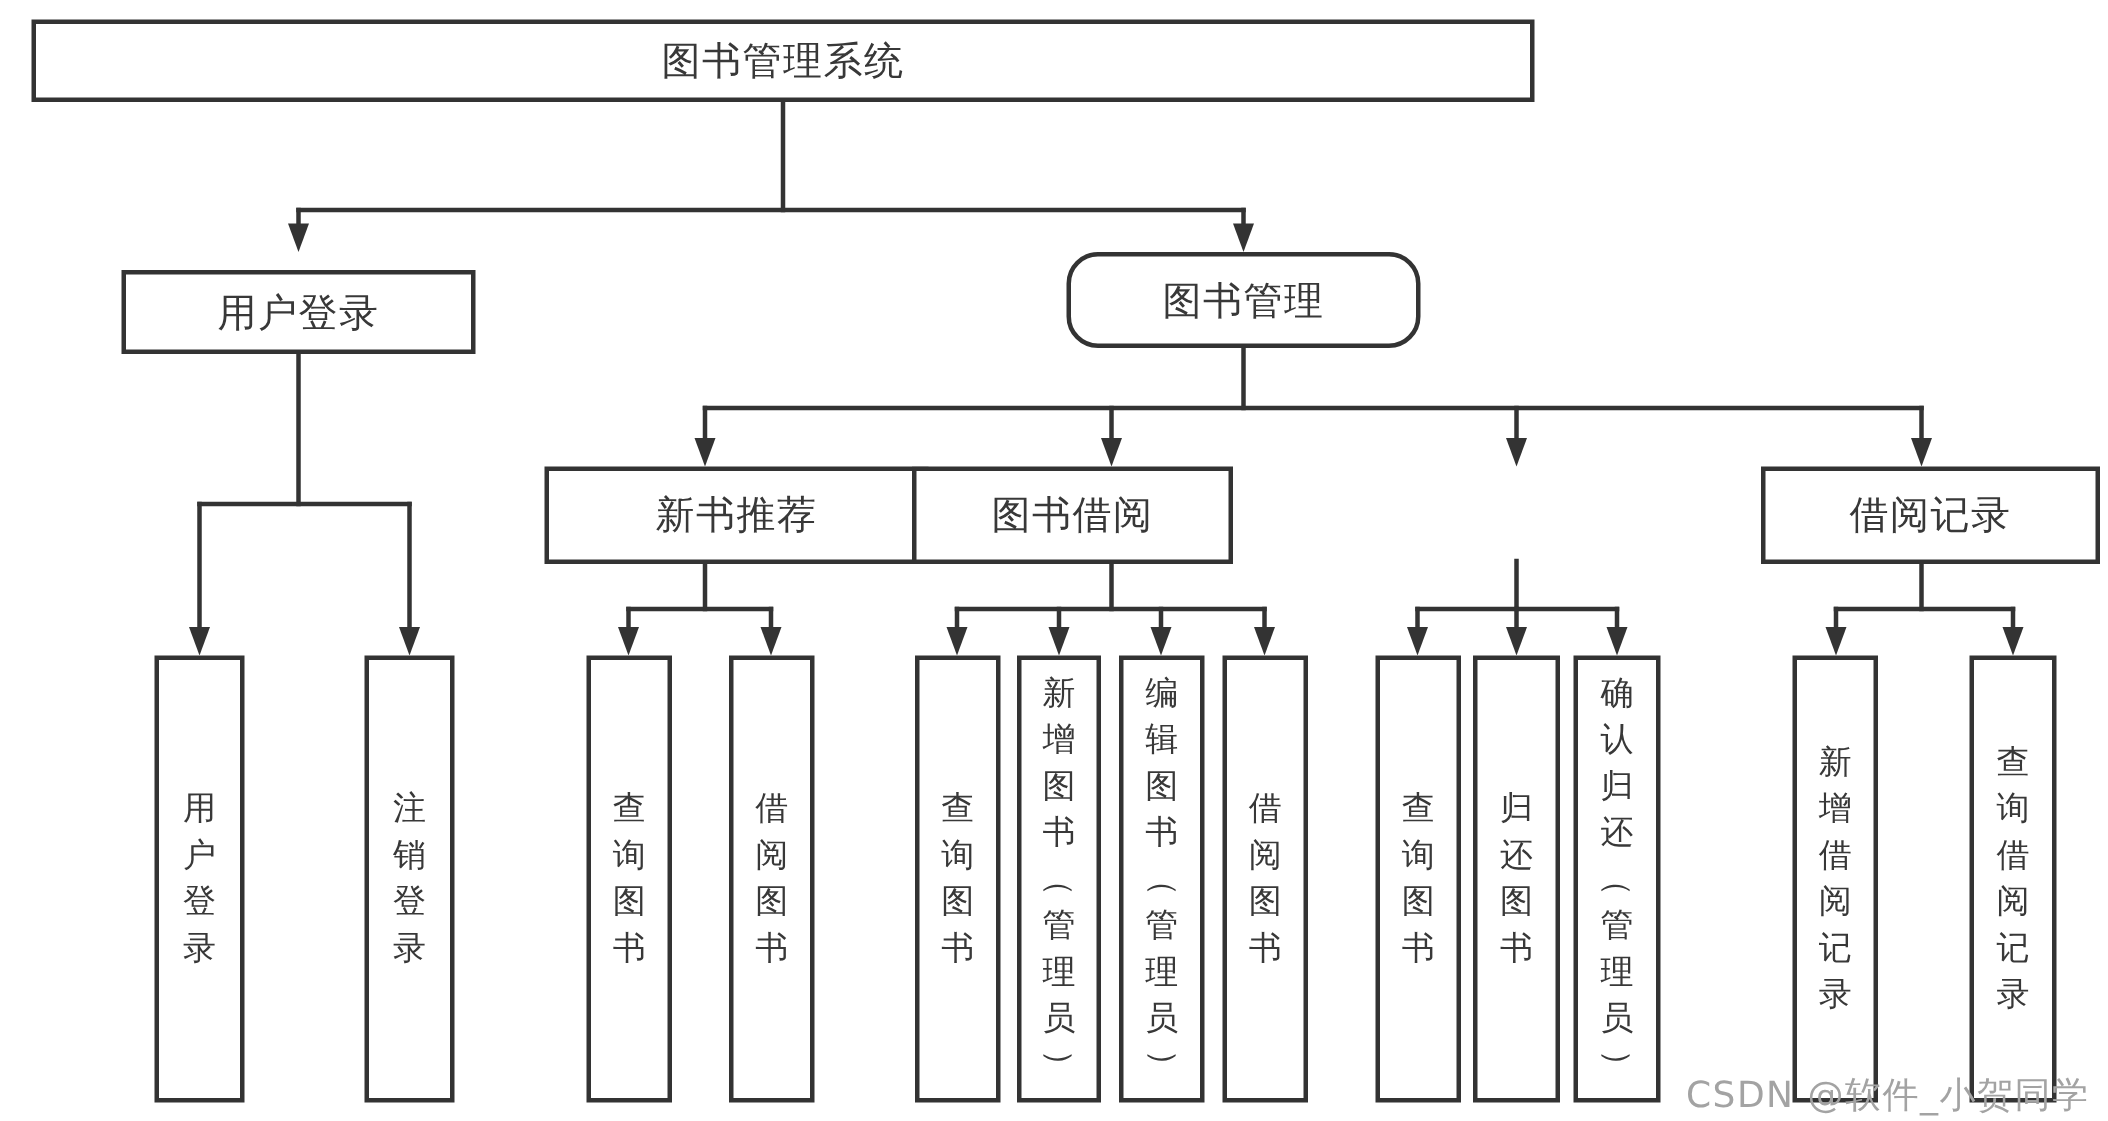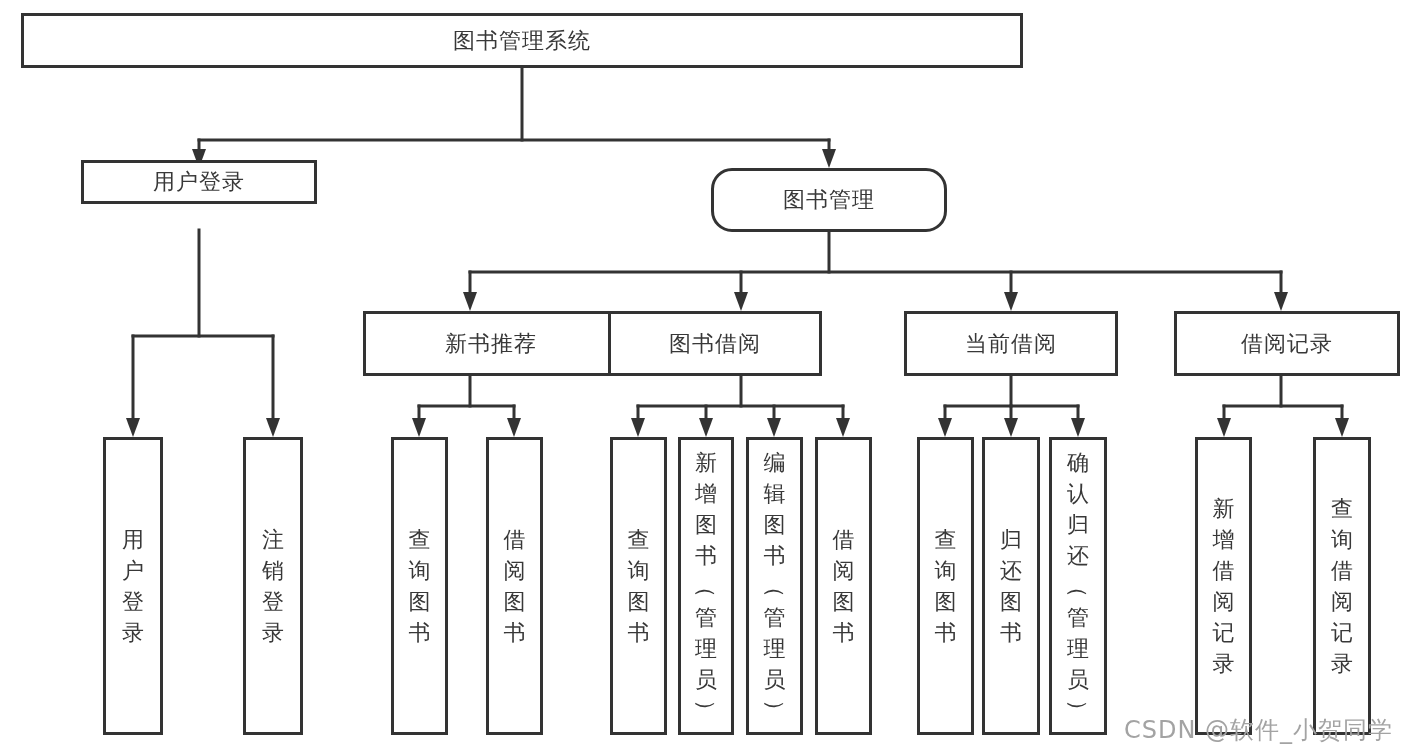--- a/index.html
+++ b/index.html
@@ -16,21 +16,21 @@
     overflow:hidden;
     font-family:"DejaVu Sans","Liberation Sans",sans-serif;
   }
   #wires{position:absolute;left:0;top:0;width:1405px;height:747px;}
   .hbox{
     position:absolute;
     box-sizing:border-box;
     border:3px solid var(--line);
     background:var(--bg);
     display:flex;align-items:center;justify-content:center;
-    font-size:22px;color:var(--text);
+    font-size:26px;color:var(--text);
     letter-spacing:1px;
     white-space:nowrap;
   }
   .vbox{
     position:absolute;
     box-sizing:border-box;
     border:3px solid var(--line);
     background:var(--bg);
     top:437px;height:298px;
     display:flex;align-items:center;justify-content:center;
@@ -107,35 +107,32 @@
       <path d="M1224,406 V421" stroke="#333333" stroke-width="3" stroke-linecap="square" fill="none"></path>
       <polygon points="1217,418 1231,418 1224,437" fill="#333333"></polygon>
       <path d="M1342,406 V421" stroke="#333333" stroke-width="3" stroke-linecap="square" fill="none"></path>
       <polygon points="1335,418 1349,418 1342,437" fill="#333333"></polygon>
     </svg>
 
   <div class="hbox" style="left:21px;top:13px;width:1002px;height:55px;">
     <span>图书管理系统</span>
   </div>
 
-  <div class="hbox" style="left:81px;top:160px;width:236px;height:44px;">
+  <div class="hbox" style="left:81px;top:180px;width:236px;height:56px;">
     <span>用户登录</span>
   </div>
   <div class="hbox" style="left:711px;top:168px;width:236px;height:64px;border-radius:21px;">
     <span>图书管理</span>
   </div>
 
   <div class="hbox" style="left:363px;top:311px;width:256px;height:65px;">
     <span>新书推荐</span>
   </div>
   <div class="hbox" style="left:608px;top:311px;width:214px;height:65px;">
     <span>图书借阅</span>
-  </div>
-  <div class="hbox" style="left:904px;top:311px;width:214px;height:65px;">
-    <span>当前借阅</span>
   </div>
   <div class="hbox" style="left:1174px;top:311px;width:226px;height:65px;">
     <span>借阅记录</span>
   </div>
 
   <div class="vbox" style="left:103px;width:60px;">
     <span class="vlabel">
         <span class="vch">用</span>
         <span class="vch">户</span>
         <span class="vch">登</span>

